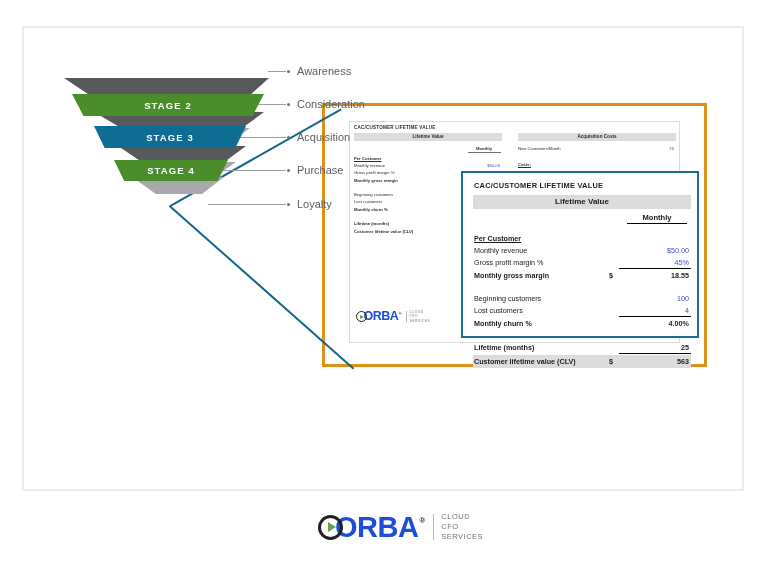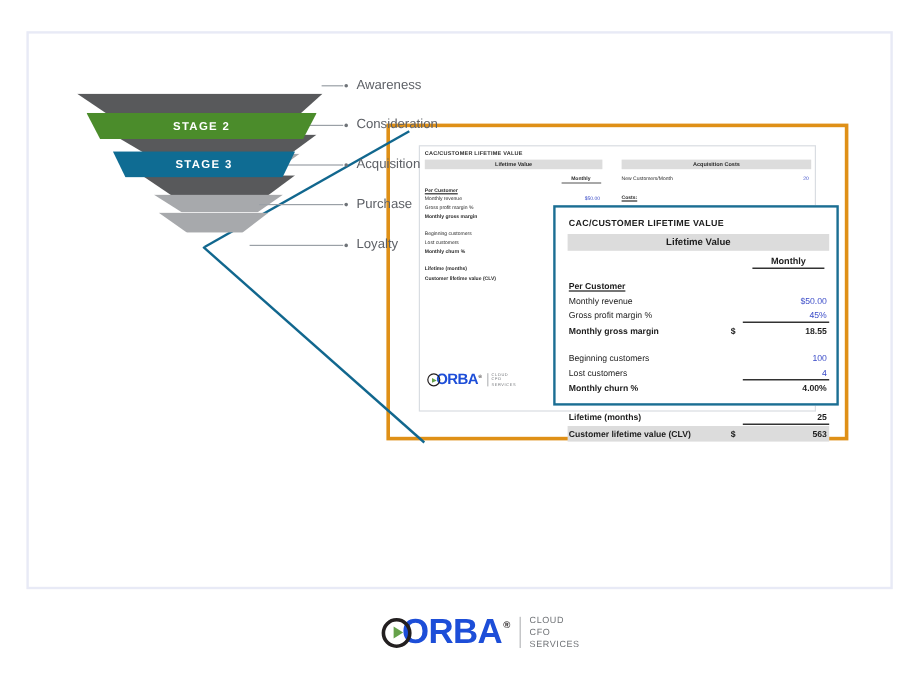--- a/index.html
+++ b/index.html
@@ -320,20 +320,25 @@
               clip-path:polygon(0% 0%, 100% 0%, 94% 100%, 6% 100%);">
     <span>STAGE 2</span>
   </div>
 
   <div class="funnel-stage" style="left:94px; top:126px; width:152px; height:22px;
               background:#0f6c93;
               clip-path:polygon(0% 0%, 100% 0%, 93% 100%, 7% 100%);">
     <span>STAGE 3</span>
   </div>
 
+  <div class="funnel-stage" style="left:114px; top:160px; width:114px; height:21px;
+              background:#4b8c2b;
+              clip-path:polygon(0% 0%, 100% 0%, 91% 100%, 9% 100%);">
+    <span>STAGE 4</span>
+  </div>
 
 
   <div class="leader" style="left:268px;top:71px;width:18px;"></div>
   <div class="leader-dot" style="left:287px;top:70px;"></div>
   <div class="leader" style="left:250px;top:104px;width:36px;"></div>
   <div class="leader-dot" style="left:287px;top:103px;"></div>
   <div class="leader" style="left:234px;top:137px;width:52px;"></div>
   <div class="leader-dot" style="left:287px;top:136px;"></div>
   <div class="leader" style="left:216px;top:170px;width:70px;"></div>
   <div class="leader-dot" style="left:287px;top:169px;"></div>

